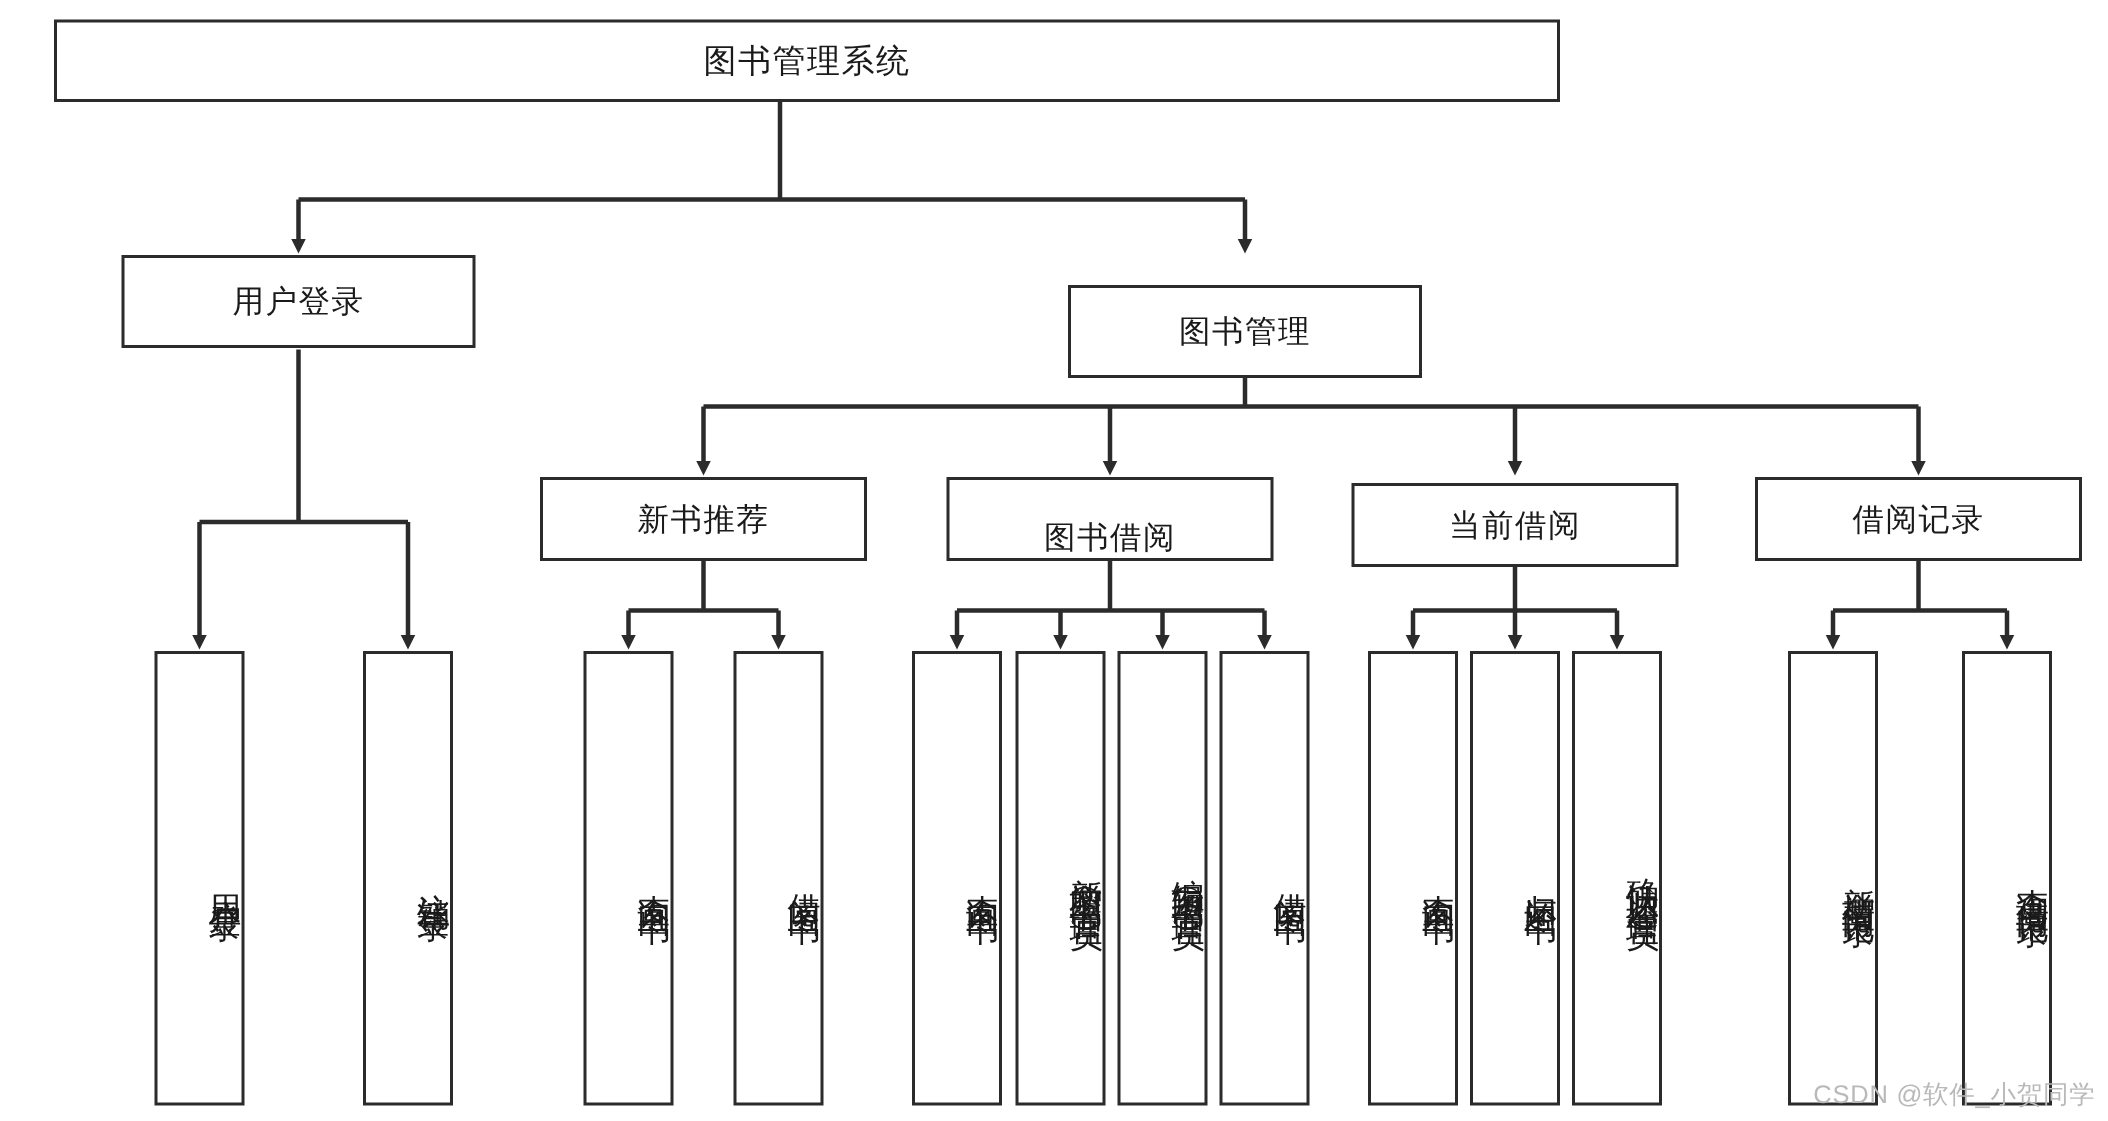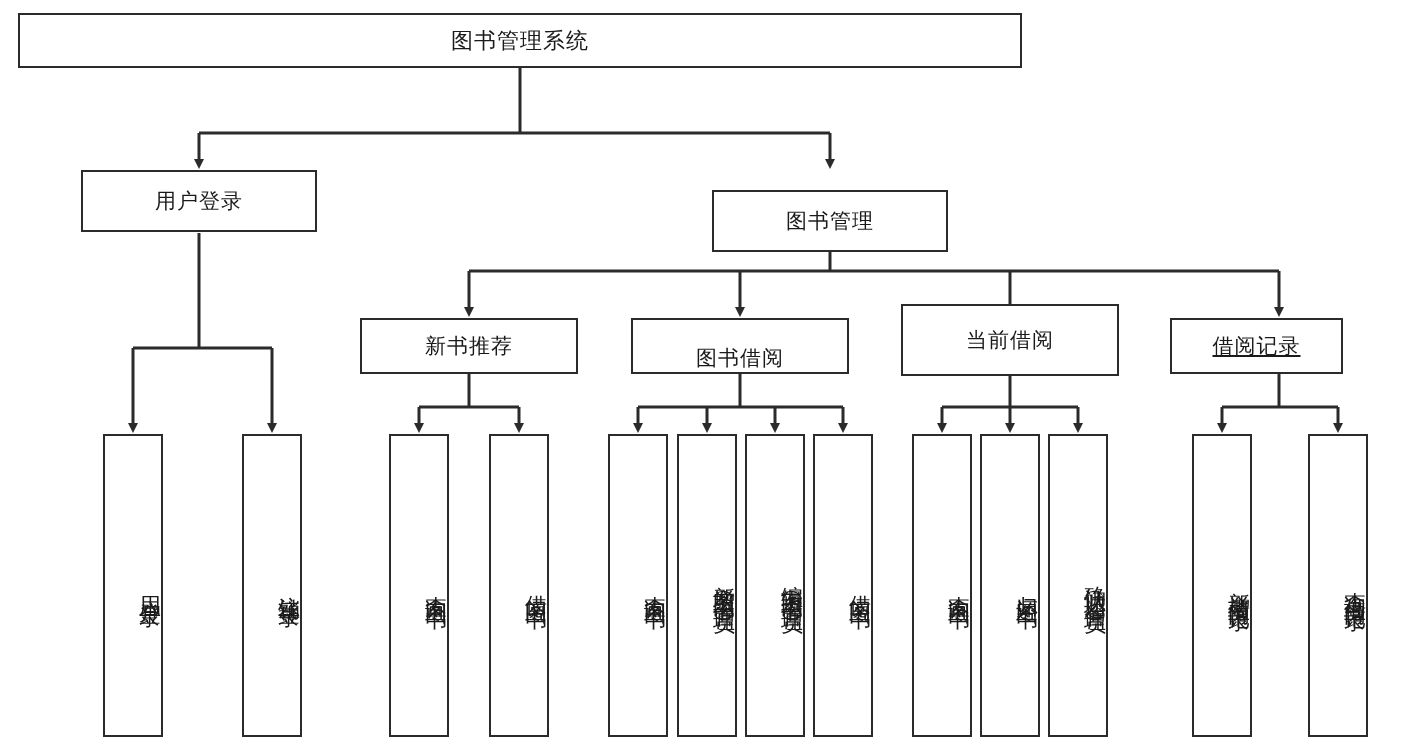--- a/index.html
+++ b/index.html
@@ -117,41 +117,41 @@
       <path d="M 1010 407 L 1010 424" marker-end="url(#arrow)"></path>
       <path d="M 1078 407 L 1078 424" marker-end="url(#arrow)"></path>
 
       <path d="M 1279 374 L 1279 407"></path>
       <path d="M 1222 407 L 1338 407"></path>
       <path d="M 1222 407 L 1222 424" marker-end="url(#arrow)"></path>
       <path d="M 1338 407 L 1338 424" marker-end="url(#arrow)"></path>
     </g>
   </svg>
 
-  <div class="node-box root" style="left:18px; top:13px; width:1004px; height:55px;">
+  <div class="node-box root" style="left:36px; top:13px; width:1004px; height:55px;">
     <span class="node-label">图书管理系统</span>
   </div>
 
   <div class="node-box horizontal" style="left:81px; top:170px; width:236px; height:62px;">
     <span class="node-label">用户登录</span>
   </div>
   <div class="node-box horizontal" style="left:712px; top:170px; width:236px; height:62px;margin-top:20px;">
     <span class="node-label">图书管理</span>
   </div>
 
   <div class="node-box horizontal" style="left:360px; top:318px; width:218px; height:56px;">
     <span class="node-label">新书推荐</span>
   </div>
   <div class="node-box horizontal" style="left:631px; top:318px; width:218px; height:56px;align-items:flex-end;">
     <span class="node-label">图书借阅</span>
   </div>
-  <div class="node-box horizontal" style="left:901px; top:304px; width:218px; height:72px;">
+  <div class="node-box horizontal" style="left:901px; top:322px; width:218px; height:56px;">
     <span class="node-label">当前借阅</span>
   </div>
-  <div class="node-box horizontal" style="left:1170px; top:318px; width:173px; height:56px;text-decoration:underline;">
+  <div class="node-box horizontal" style="left:1170px; top:318px; width:218px; height:56px;">
     <span class="node-label">借阅记录</span>
   </div>
 
   <div class="node-box vertical" style="left:103px; top:434px; width:60px; height:303px;">
     <span class="node-label">用户登录</span>
   </div>
   <div class="node-box vertical" style="left:242px; top:434px; width:60px; height:303px;">
     <span class="node-label">注销登录</span>
   </div>
 
@@ -185,14 +185,15 @@
     <span class="node-label">确认归还（管理员）</span>
   </div>
 
   <div class="node-box vertical" style="left:1192px; top:434px; width:60px; height:303px;">
     <span class="node-label">新增借阅记录</span>
   </div>
   <div class="node-box vertical" style="left:1308px; top:434px; width:60px; height:303px;">
     <span class="node-label">查询借阅记录</span>
   </div>
 
+  <div class="watermark">CSDN @软件_小贺同学</div>
 
 </div>
 
 </body></html>

